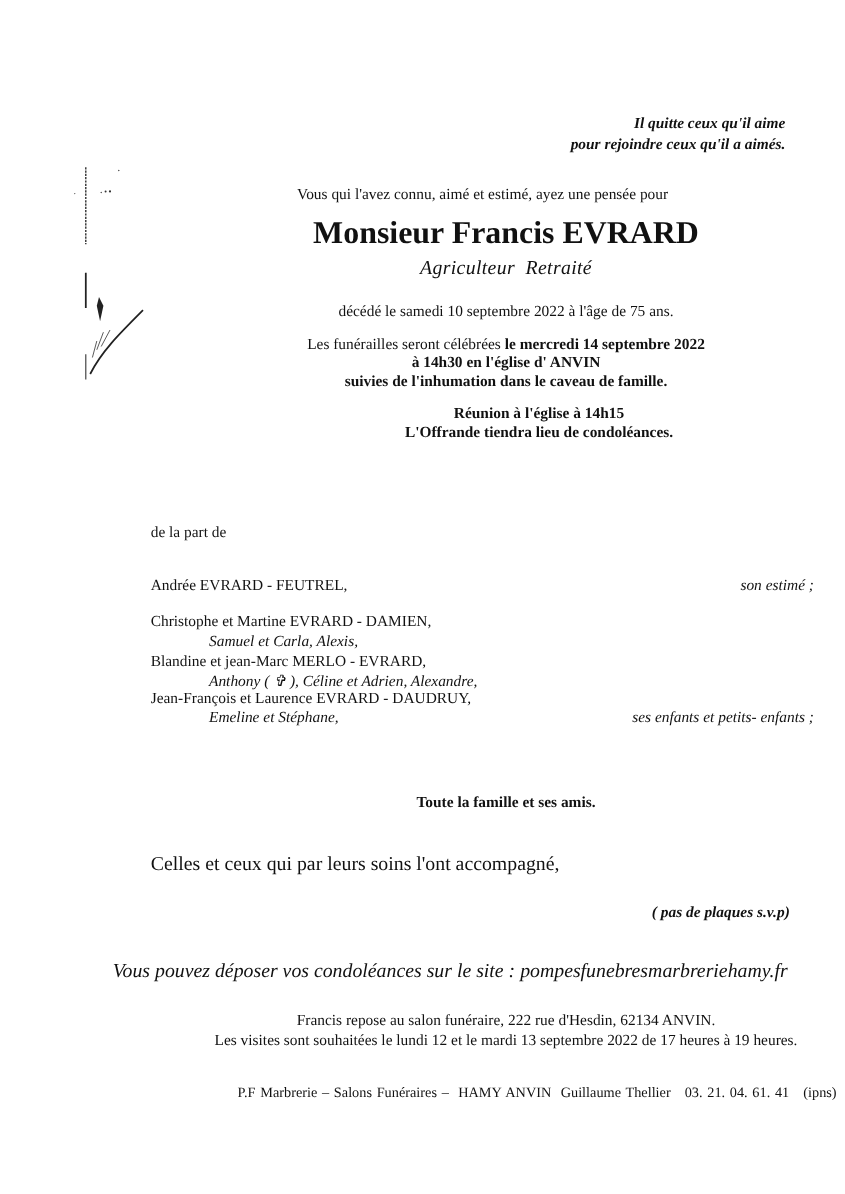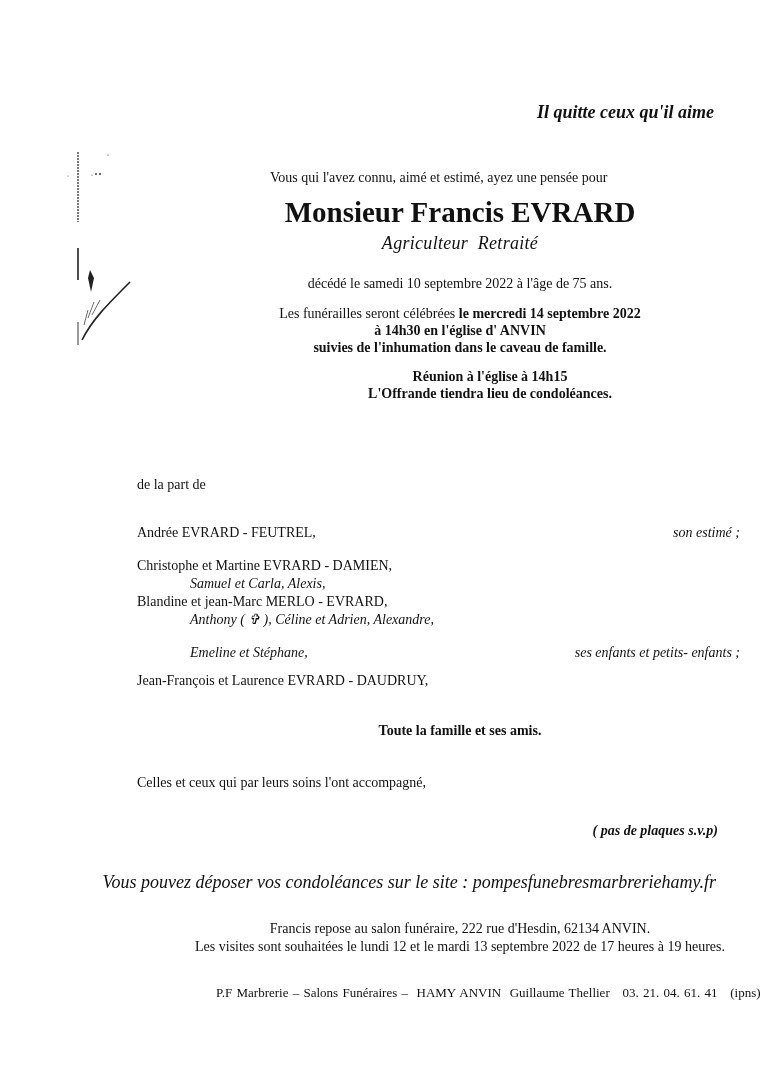--- a/index.html
+++ b/index.html
@@ -1,32 +1,32 @@
 <!DOCTYPE html>
 <html><head>
 <meta charset="utf-8">
 <style>
   html, body { margin:0; padding:0; background:#ffffff; }
   body { width:768px; height:1085px; position:relative; overflow:hidden;
          font-family:"Liberation Serif", "DejaVu Serif", serif; color:#111; }
   .abs { position:absolute; white-space:nowrap; }
   .b { font-weight:bold; }
-  .epigraph { right:54px; top:103px; text-align:right; font-size:18px; font-weight:bold; font-style:italic; line-height:19px; }
+  .epigraph { right:54px; top:103px; text-align:right; font-size:14px; font-weight:bold; font-style:italic; line-height:19px; }
   .intro { left:270px; top:170px; font-size:14px; }
   .name { left:0; width:920px; top:196px; font-size:29px; font-weight:bold; text-align:center; }
   .job { left:0; width:920px; top:233px; font-size:18px; font-style:italic; text-align:center; letter-spacing:0.3px; }
   .deceased { left:0; width:920px; top:276px; font-size:14px; text-align:center; }
   .funeral { left:0; width:920px; top:305px; font-size:14px; text-align:center; line-height:17px; }
   .reunion { left:0; width:980px; top:368px; font-size:14px; text-align:center; line-height:17px; font-weight:bold; }
   .partde { left:137px; top:477px; font-size:14px; }
   .row { left:137px; font-size:14px; }
   .sub { left:190px; font-size:14px; font-style:italic; }
   .rel { right:28px; font-size:14px; font-style:italic; }
   .family { left:0; width:920px; top:723px; font-size:14px; font-weight:bold; text-align:center; }
-  .celles { left:137px; top:775px; font-size:14px; }
+  .celles { left:137px; top:775px; font-size:18px; }
   .plaques { right:50px; top:823px; font-size:14px; font-weight:bold; font-style:italic; }
   .site { right:52px; top:872px; font-size:18px; font-style:italic; }
   .repose { left:0; width:920px; top:920px; font-size:14px; text-align:center; line-height:18px; }
   .footer { left:188px; top:985px; font-size:13px; word-spacing:1px;margin-left:28px; }
   .deco { left:62px; top:150px; width:80px; height:200px; }
 </style>
 </head>
 <body>
 
 <svg class="abs deco" viewBox="0 0 80 200" width="80" height="200">
@@ -38,20 +38,21 @@
   <line x1="16" y1="172" x2="16" y2="195" stroke="#333" stroke-width="1"></line>
   <circle cx="34" cy="24" r="0.9" fill="#333"></circle>
     <circle cx="38" cy="24" r="1" fill="#333"></circle>
     <circle cx="30" cy="25" r="0.6" fill="#333"></circle>
   <circle cx="46" cy="5" r="0.6" fill="#333"></circle>
     <circle cx="6" cy="26" r="0.5" fill="#333"></circle>
 </svg>
 
 <div class="abs epigraph">
   <div>Il quitte ceux qu'il aime</div>
+  <div>pour rejoindre ceux qu'il a aimés.</div>
 </div>
 
 <div class="abs intro">Vous qui l'avez connu, aimé et estimé, ayez une pensée pour</div>
 
 <div class="abs name">Monsieur Francis EVRARD</div>
 <div class="abs job" style="white-space:pre;">Agriculteur  Retraité</div>
 <div class="abs deceased">décédé le samedi 10 septembre 2022 à l'âge de 75 ans.</div>
 
 <div class="abs funeral">
   <div><span>Les funérailles seront célébrées </span><span class="b">le mercredi 14 septembre 2022</span></div>
@@ -66,21 +67,21 @@
 
 <div class="abs partde">de la part de</div>
 
 <div class="abs row" style="top:525px;">Andrée EVRARD - FEUTREL,</div>
 <div class="abs rel" style="top:525px;">son estimé ;</div>
 
 <div class="abs row" style="top:558px;">Christophe et Martine EVRARD - DAMIEN,</div>
 <div class="abs sub" style="top:576px;">Samuel et Carla, Alexis,</div>
 <div class="abs row" style="top:594px;">Blandine et jean-Marc MERLO - EVRARD,</div>
 <div class="abs sub" style="top:611px;">Anthony ( ✞ ), Céline et Adrien, Alexandre,</div>
-<div class="abs row" style="top:628px;margin-top:45px;">Jean-François et Laurence EVRARD - DAUDRUY,</div>
+<div class="abs row" style="top:628px;">Jean-François et Laurence EVRARD - DAUDRUY,</div>
 <div class="abs sub" style="top:645px;">Emeline et Stéphane,</div>
 <div class="abs rel" style="top:645px;">ses enfants et petits- enfants ;</div>
 
 <div class="abs family">Toute la famille et ses amis.</div>
 
 <div class="abs celles">Celles et ceux qui par leurs soins l'ont accompagné,</div>
 
 <div class="abs plaques">( pas de plaques s.v.p)</div>
 
 <div class="abs site">Vous pouvez déposer vos condoléances sur le site : pompesfunebresmarbreriehamy.fr</div>

